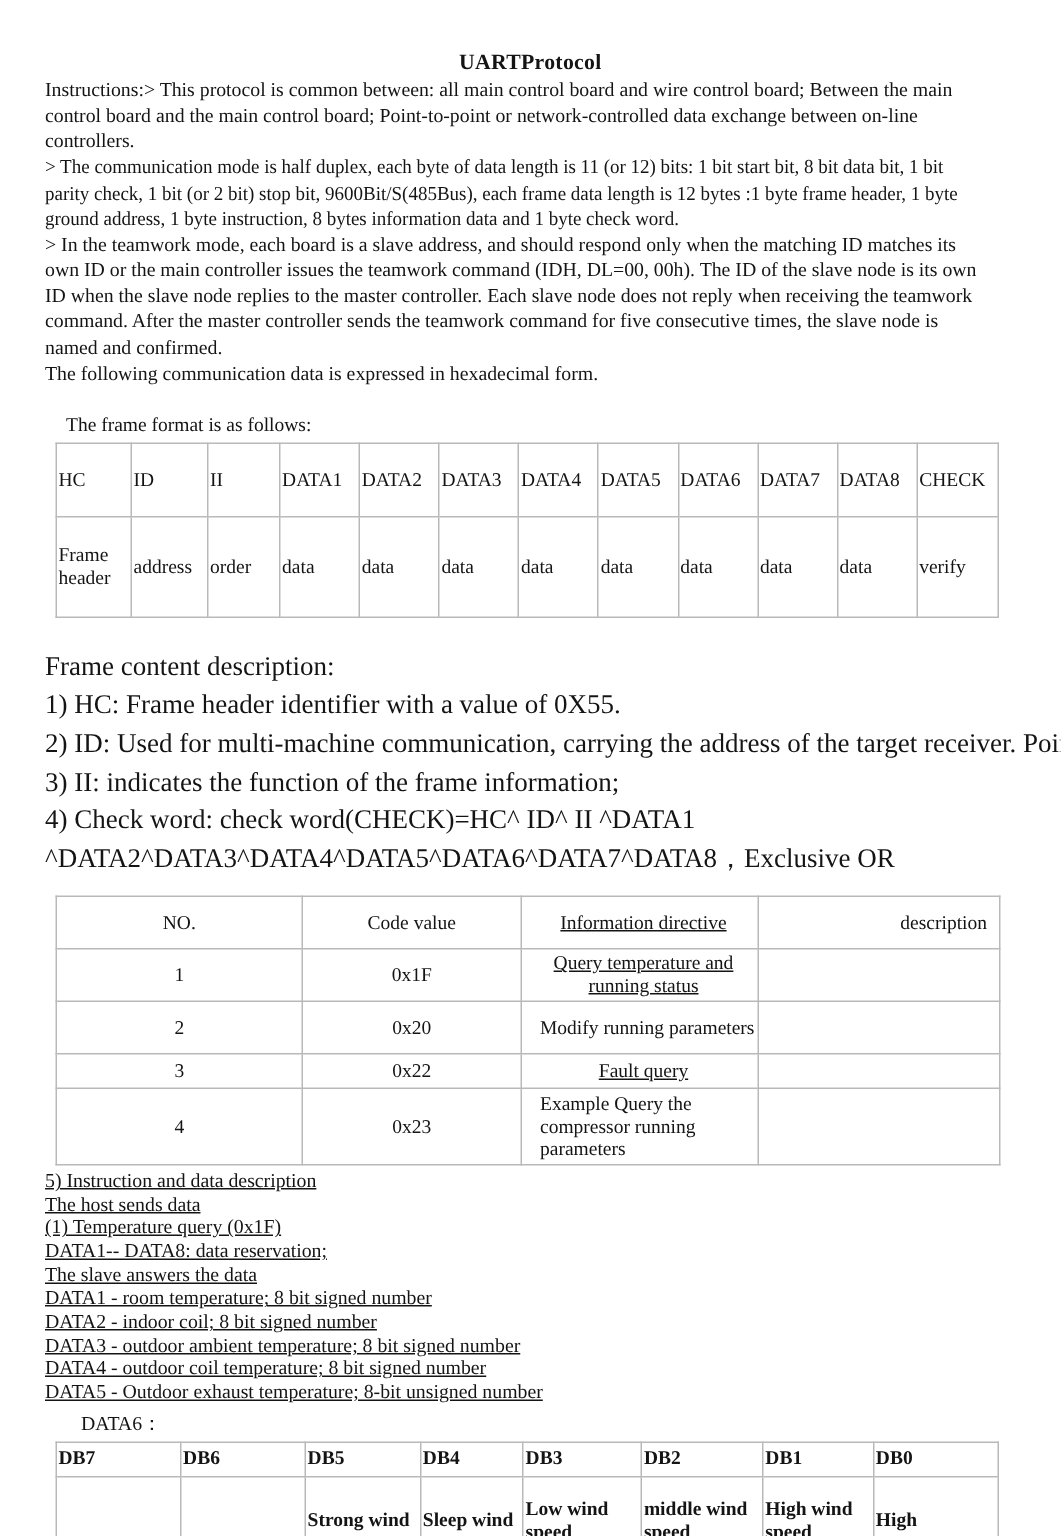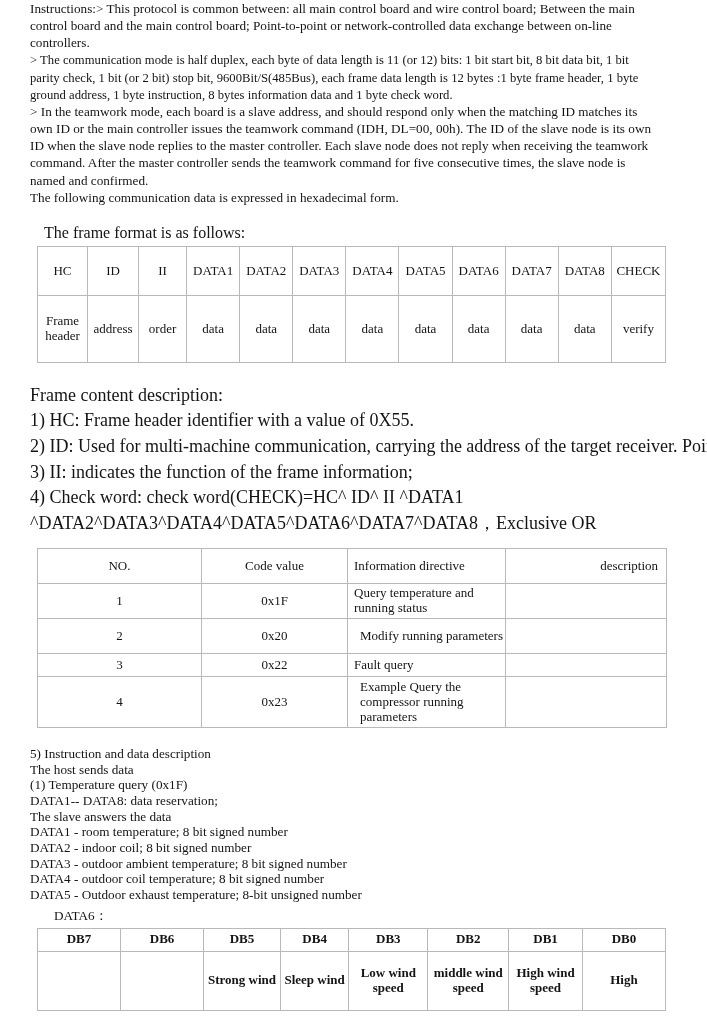--- a/index.html
+++ b/index.html
@@ -52,30 +52,29 @@
     margin-top: 6px;
     margin-left: 26px;
     padding-right: 24px;
     line-height: 1.31;
   }
   .p-hex {
     margin-top: 7px;
   }
   .caption-frame {
     margin: 18px 0 4px 14px;
-    font-size: 16px;
+    font-size: 13px;
   }
   table.grid {
     border-collapse: collapse;
     table-layout: fixed;
     font-size: 13px;
   }
   table.grid td {
     border: 1px solid #b9b9b9;
-    text-align: center;
     vertical-align: middle;
     padding: 2px 1px;
     line-height: 1.13;
     word-wrap: break-word;
     overflow-wrap: break-word;
   }
 
   
   .frame-table {
     margin-left: 7px;
@@ -106,22 +105,23 @@
   .alloc-table {
     margin-top: 12px;
     margin-left: 7px;
     width: 629px;
   }
   .alloc-table td {
     text-align: center;
     padding: 3px 2px;
   }
   .alloc-table td.left {
-    text-align: left;
+    text-align: center;
     padding-left: 6px;
+    text-decoration: underline;
   }
   .alloc-table td.left-in {
     text-align: left;
     padding-left: 12px;
   }
   .alloc-table td.right {
     text-align: right;
     padding-right: 8px;
     line-height: 1.13;
   }
@@ -130,23 +130,24 @@
   .aw-info { width: 158px; }
   .aw-desc { width: 161px; }
   .alloc-table tr.r-hdr td { height: 30px; }
   .alloc-table tr.r1 td { height: 30px; }
   .alloc-table tr.r2 td { height: 30px; }
   .alloc-table tr.r3 td { height: 18px; }
   .alloc-table tr.r4 td { height: 46px; }
 
   
   .instr-list {
-    margin-top: 18px;
+    margin-top: 2px;
     font-size: 13.2px;
     line-height: 1.185;
+    text-decoration: underline;
   }
   .instr-list div { white-space: nowrap; }
   .data6-label {
     margin-top: 4px;
     margin-left: 24px;
     font-size: 13.2px;
   }
 
   
   .db-table {
@@ -166,20 +167,21 @@
   .dbw-2 { width: 78px; }
   .dbw-1 { width: 71px; }
   .dbw-0 { width: 80px; }
   .pad-cell { padding-left: 10px; padding-right: 10px; }
 </style>
 </head>
 <body>
 
 <div class="page">
 
+  <h1 class="doc-title">UARTProtocol</h1>
 
   <p class="para p-intro">Instructions:&gt; This protocol is common between: all main control board and wire control board; Between the main control board and the main control board; Point-to-point or network-controlled data exchange between on-line controllers.</p>
 
   <p class="para p-comm">&gt; The communication mode is half duplex, each byte of data length is 11 (or 12) bits: 1 bit start bit, 8 bit data bit, 1 bit parity check, 1 bit (or 2 bit) stop bit, 9600Bit/S(485Bus), each frame data length is 12 bytes :1 byte frame header, 1 byte ground address, 1 byte instruction, 8 bytes information data and 1 byte check word.</p>
 
   <p class="para p-team">&gt; In the teamwork mode, each board is a slave address, and should respond only when the matching ID matches its own ID or the main controller issues the teamwork command (IDH, DL=00, 00h). The ID of the slave node is its own ID when the slave node replies to the master controller. Each slave node does not reply when receiving the teamwork command. After the master controller sends the teamwork command for five consecutive times, the slave node is named and confirmed.</p>
 
   <p class="para p-hex">The following communication data is expressed in hexadecimal form.</p>
 
   <div class="caption-frame">The frame format is as follows:</div>

